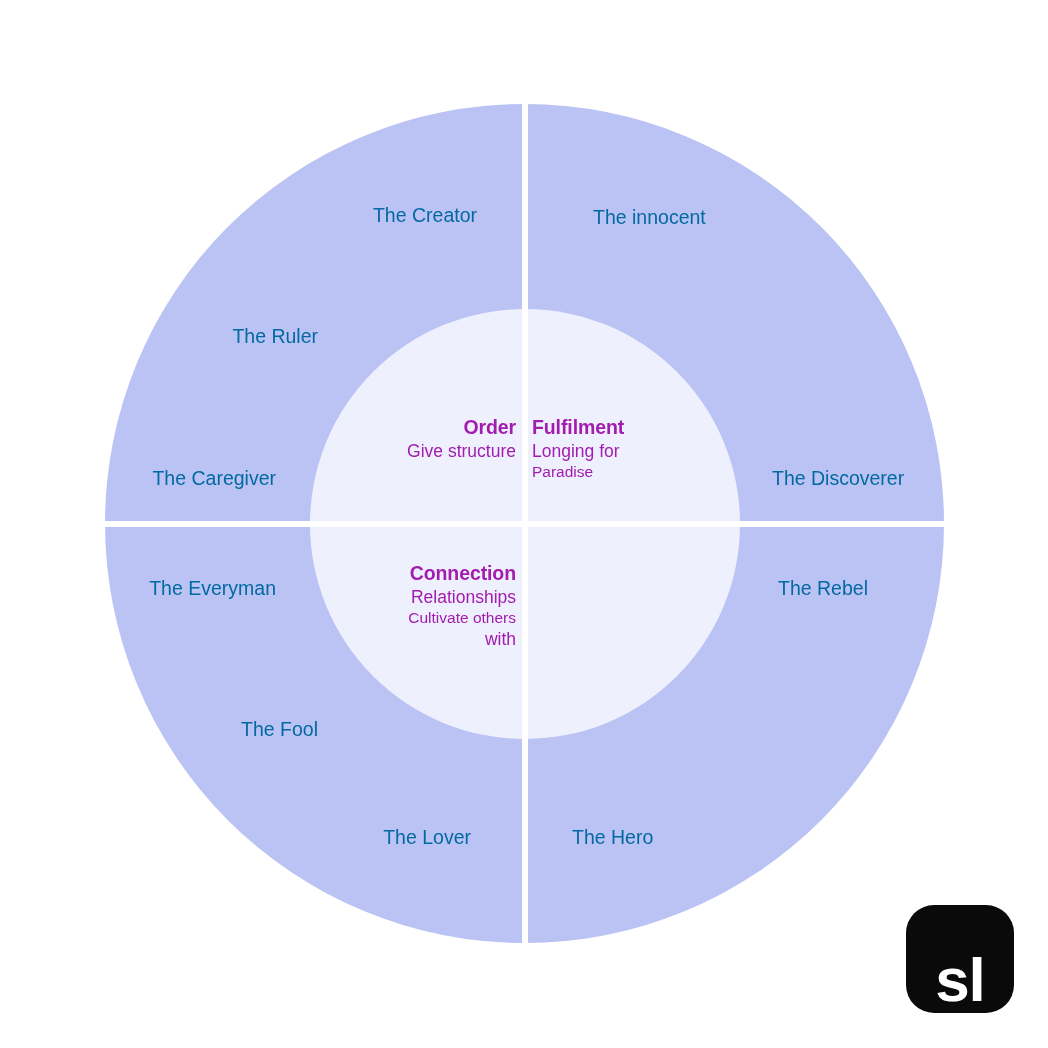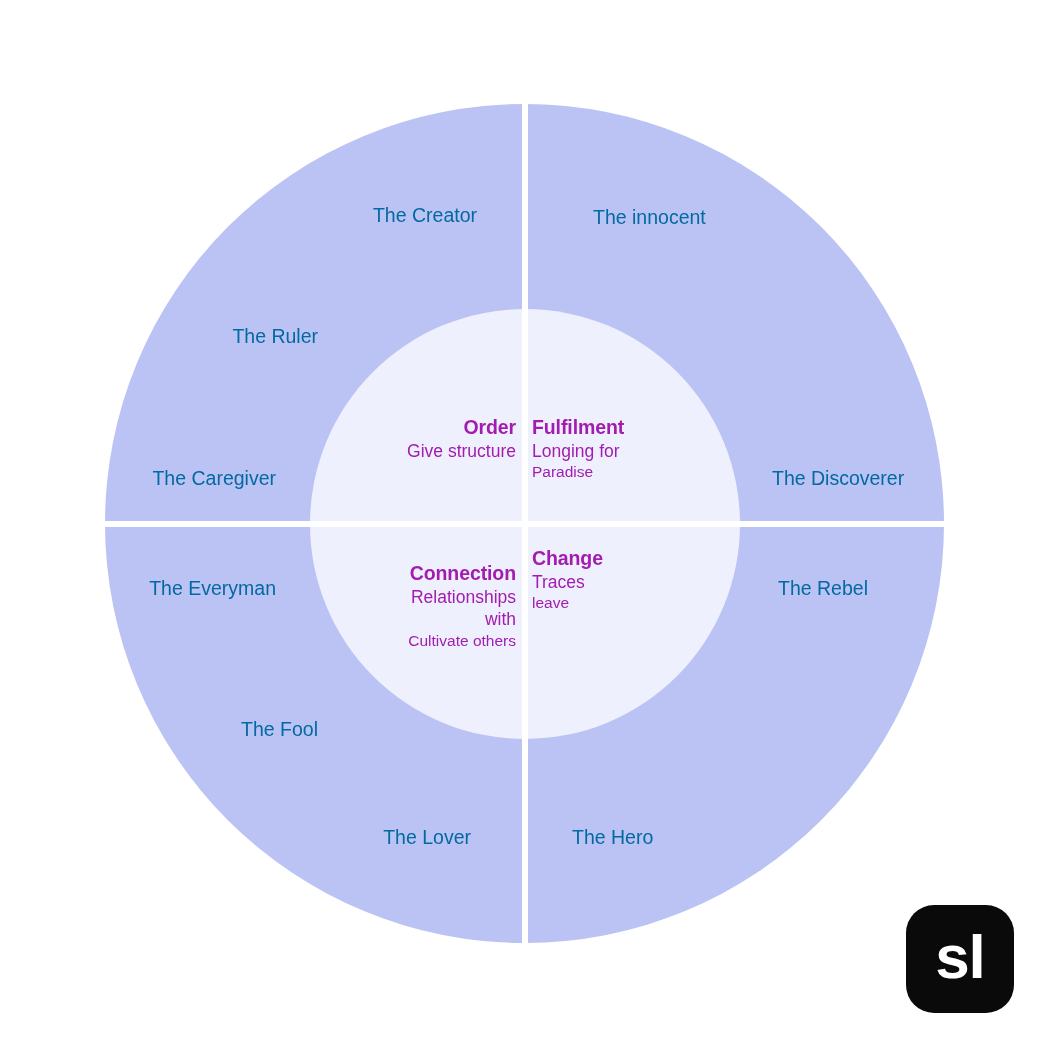--- a/index.html
+++ b/index.html
@@ -103,21 +103,21 @@
   
   #logo {
     position: absolute;
     left: 906px;
     top: 905px;
     width: 108px;
     height: 108px;
     background: #0a0a0a;
     border-radius: 28px;
     display: flex;
-    align-items: center;
+    align-items: flex-end;
     justify-content: center;
   }
   #logo .logo-text {
     color: #ffffff;
     font-family: "Liberation Sans", sans-serif;
     font-weight: bold;
     font-size: 62px;
     line-height: 1;
     letter-spacing: -1px;
     transform: translateY(-2px);
@@ -145,29 +145,24 @@
 
   <div id="core-fulfilment" class="core-block core-right">
     <span class="core-title">Fulfilment</span>
     <span class="core-line">Longing for</span>
     <span class="core-line small">Paradise</span>
   </div>
 
   <div id="core-connection" class="core-block core-left">
     <span class="core-title">Connection</span>
     <span class="core-line">Relationships</span>
+    <span class="core-line small">Cultivate others</span>
     <span class="core-line">with</span>
-    <span class="core-line small">Cultivate others</span>
   </div>
 
-  <div id="core-change" class="core-block core-right">
-    <span class="core-title">Change</span>
-    <span class="core-line">Traces</span>
-    <span class="core-line small">leave</span>
-  </div>
 
   <div class="arch-label arch-right-align" style="right:571px; top:206px; width:300px;">The Creator</div>
   <div class="arch-label arch-right-align" style="right:730px; top:327px; width:300px;">The Ruler</div>
   <div class="arch-label arch-right-align" style="right:772px; top:469px; width:300px;">The Caregiver</div>
 
   <div class="arch-label arch-left-align" style="left:593px; top:208px; width:300px;">The innocent</div>
   <div class="arch-label arch-left-align" style="left:772px; top:469px; width:300px;">The Discoverer</div>
 
   <div class="arch-label arch-right-align" style="right:772px; top:579px; width:300px;">The Everyman</div>
   <div class="arch-label arch-right-align" style="right:730px; top:720px; width:300px;">The Fool</div>

